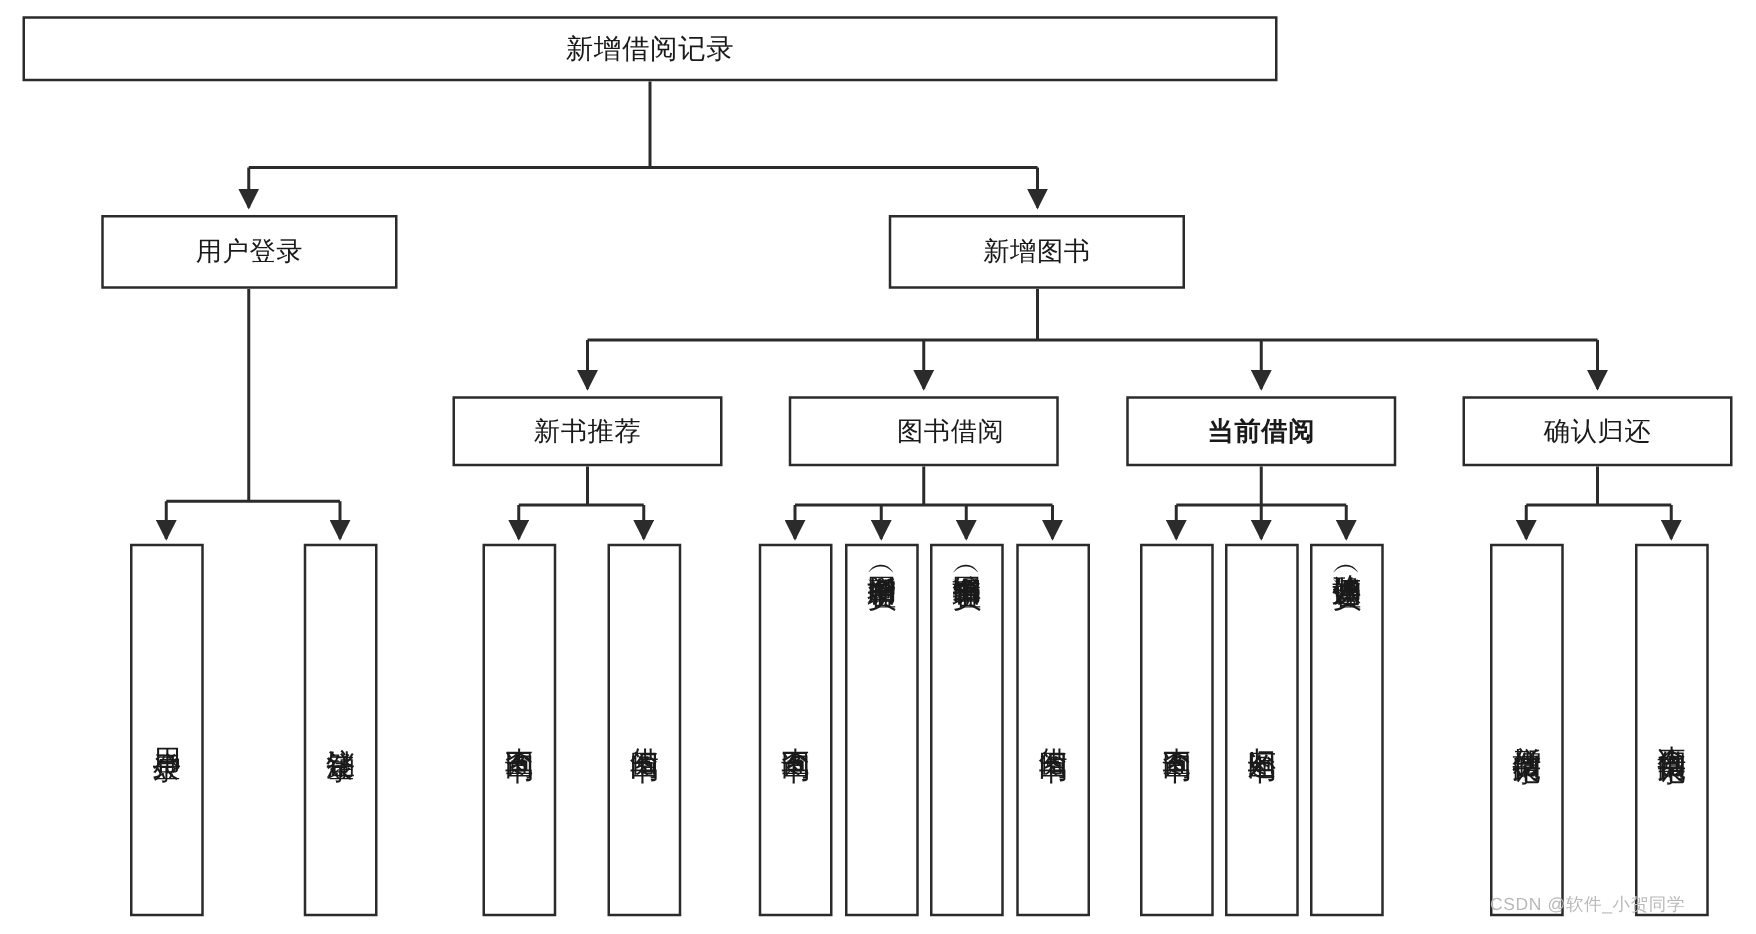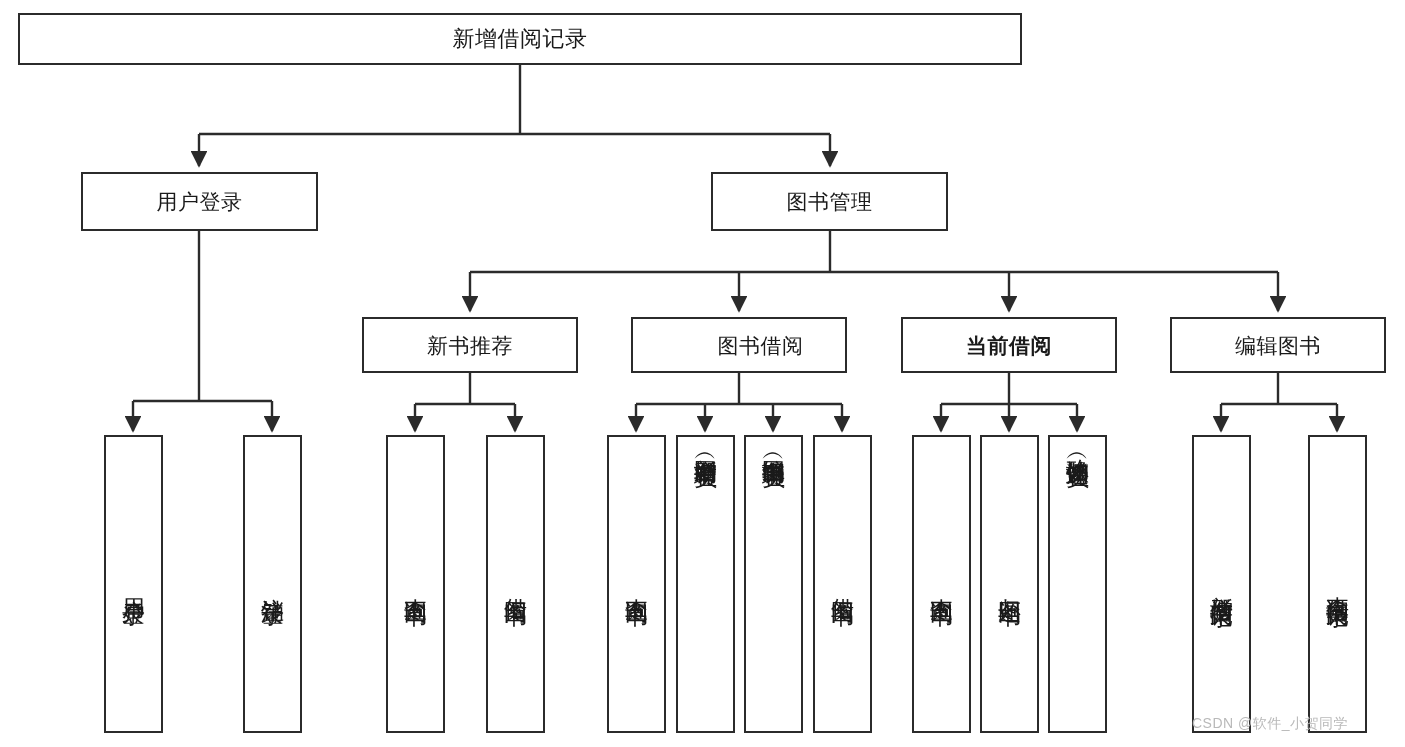--- a/index.html
+++ b/index.html
@@ -135,34 +135,34 @@
   </svg>
 
   <div class="node h root" style="left:18px; top:13px; width:1004px; height:52px;">
     <span class="label">新增借阅记录</span>
   </div>
 
   <div class="node h" style="left:81px; top:172px; width:237px; height:59px;">
     <span class="label">用户登录</span>
   </div>
   <div class="node h" style="left:711px; top:172px; width:237px; height:59px;">
-    <span class="label">图书管理</span>
+    <span class="label">新增图书</span>
   </div>
 
   <div class="node h" style="left:362px; top:317px; width:216px; height:56px;">
     <span class="label">新书推荐</span>
   </div>
   <div class="node h" style="left:631px; top:317px; width:216px; height:56px;padding-left:43px;">
     <span class="label">图书借阅</span>
   </div>
   <div class="node h" style="left:901px; top:317px; width:216px; height:56px;font-weight:bold;">
     <span class="label">当前借阅</span>
   </div>
   <div class="node h" style="left:1170px; top:317px; width:216px; height:56px;">
-    <span class="label">编辑图书</span>
+    <span class="label">确认归还</span>
   </div>
 
   <div class="node v" style="left:104px; top:435px; width:59px; height:298px;">
     <span class="label">用户登录</span>
   </div>
   <div class="node v" style="left:243px; top:435px; width:59px; height:298px;">
     <span class="label">注销登录</span>
   </div>
 
   <div class="node v" style="left:386px; top:435px; width:59px; height:298px;">

